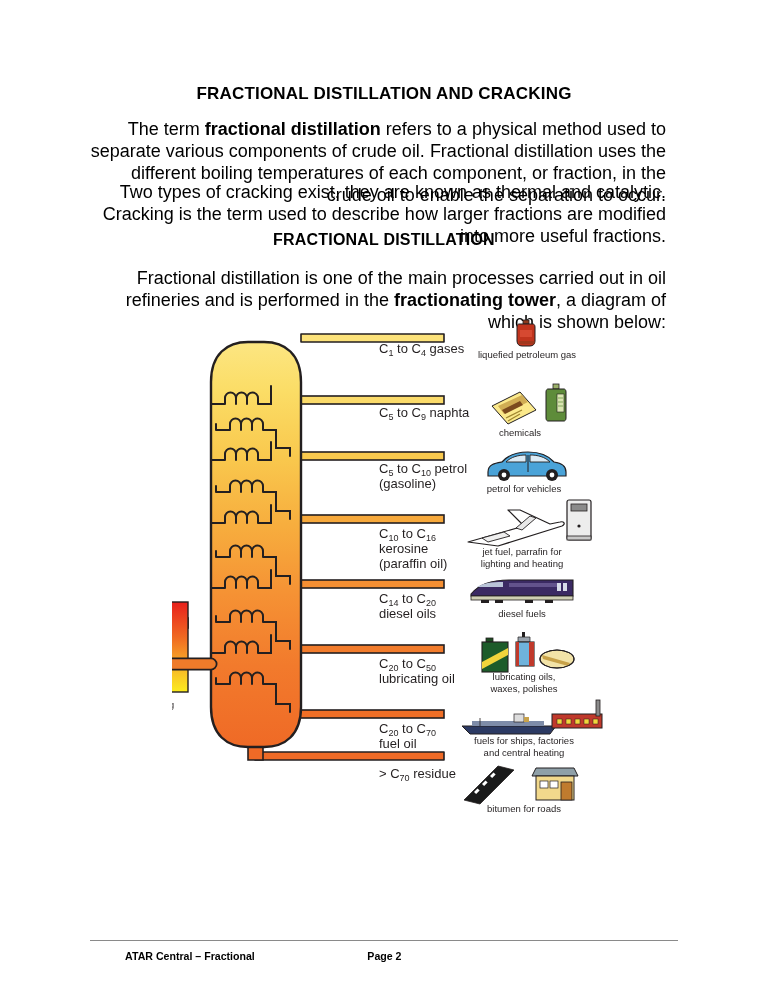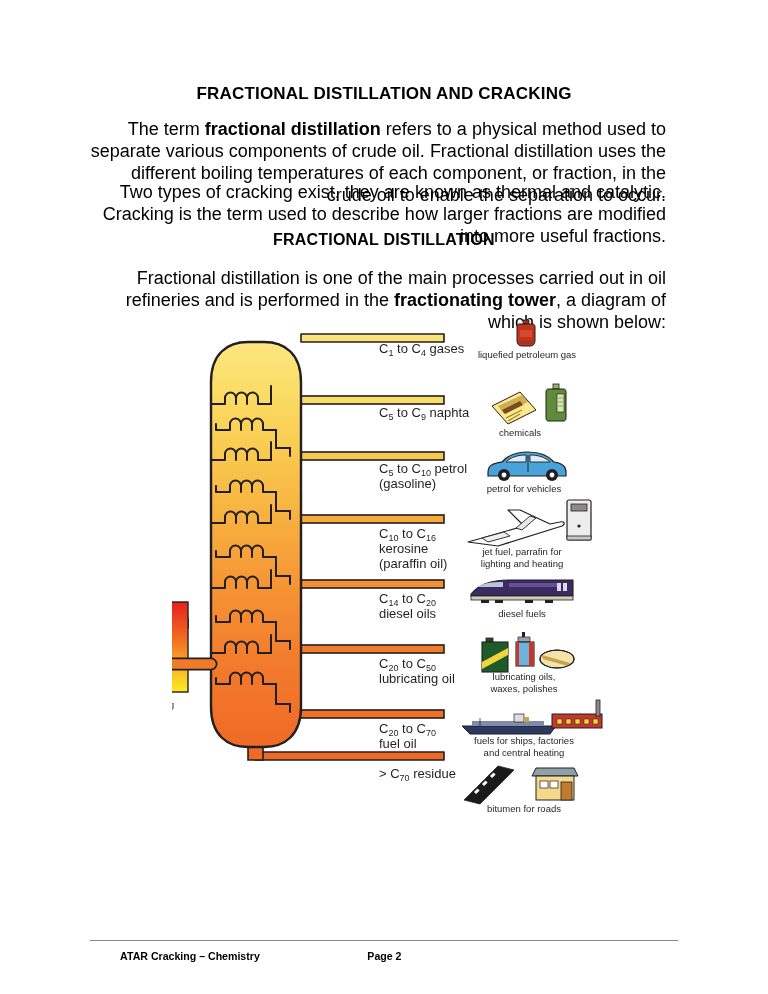--- a/index.html
+++ b/index.html
@@ -355,17 +355,17 @@
       <rect x="16" y="15" width="8" height="7" fill="#fff" stroke="#231f20" stroke-width="0.7"></rect>
     </g>
     <text x="352" y="500" font-family="Liberation Sans, sans-serif" font-size="9.5" fill="#231f20" text-anchor="middle">bitumen for roads</text>
     <text x="352" y="512" font-family="Liberation Sans, sans-serif" font-size="9.5" fill="#231f20" text-anchor="middle">and roofing</text>
 
   </svg>
   </div>
 
   <div class="footer-rule"></div>
   <div class="footer">
-    <div class="f-mid">ATAR Cracking – Chemistry</div>
+    <div class="f-mid">ATAR Central – Fractional</div>
     <div class="f-right">Page 2</div>
   </div>
 
 </div>
 
 </body></html>

